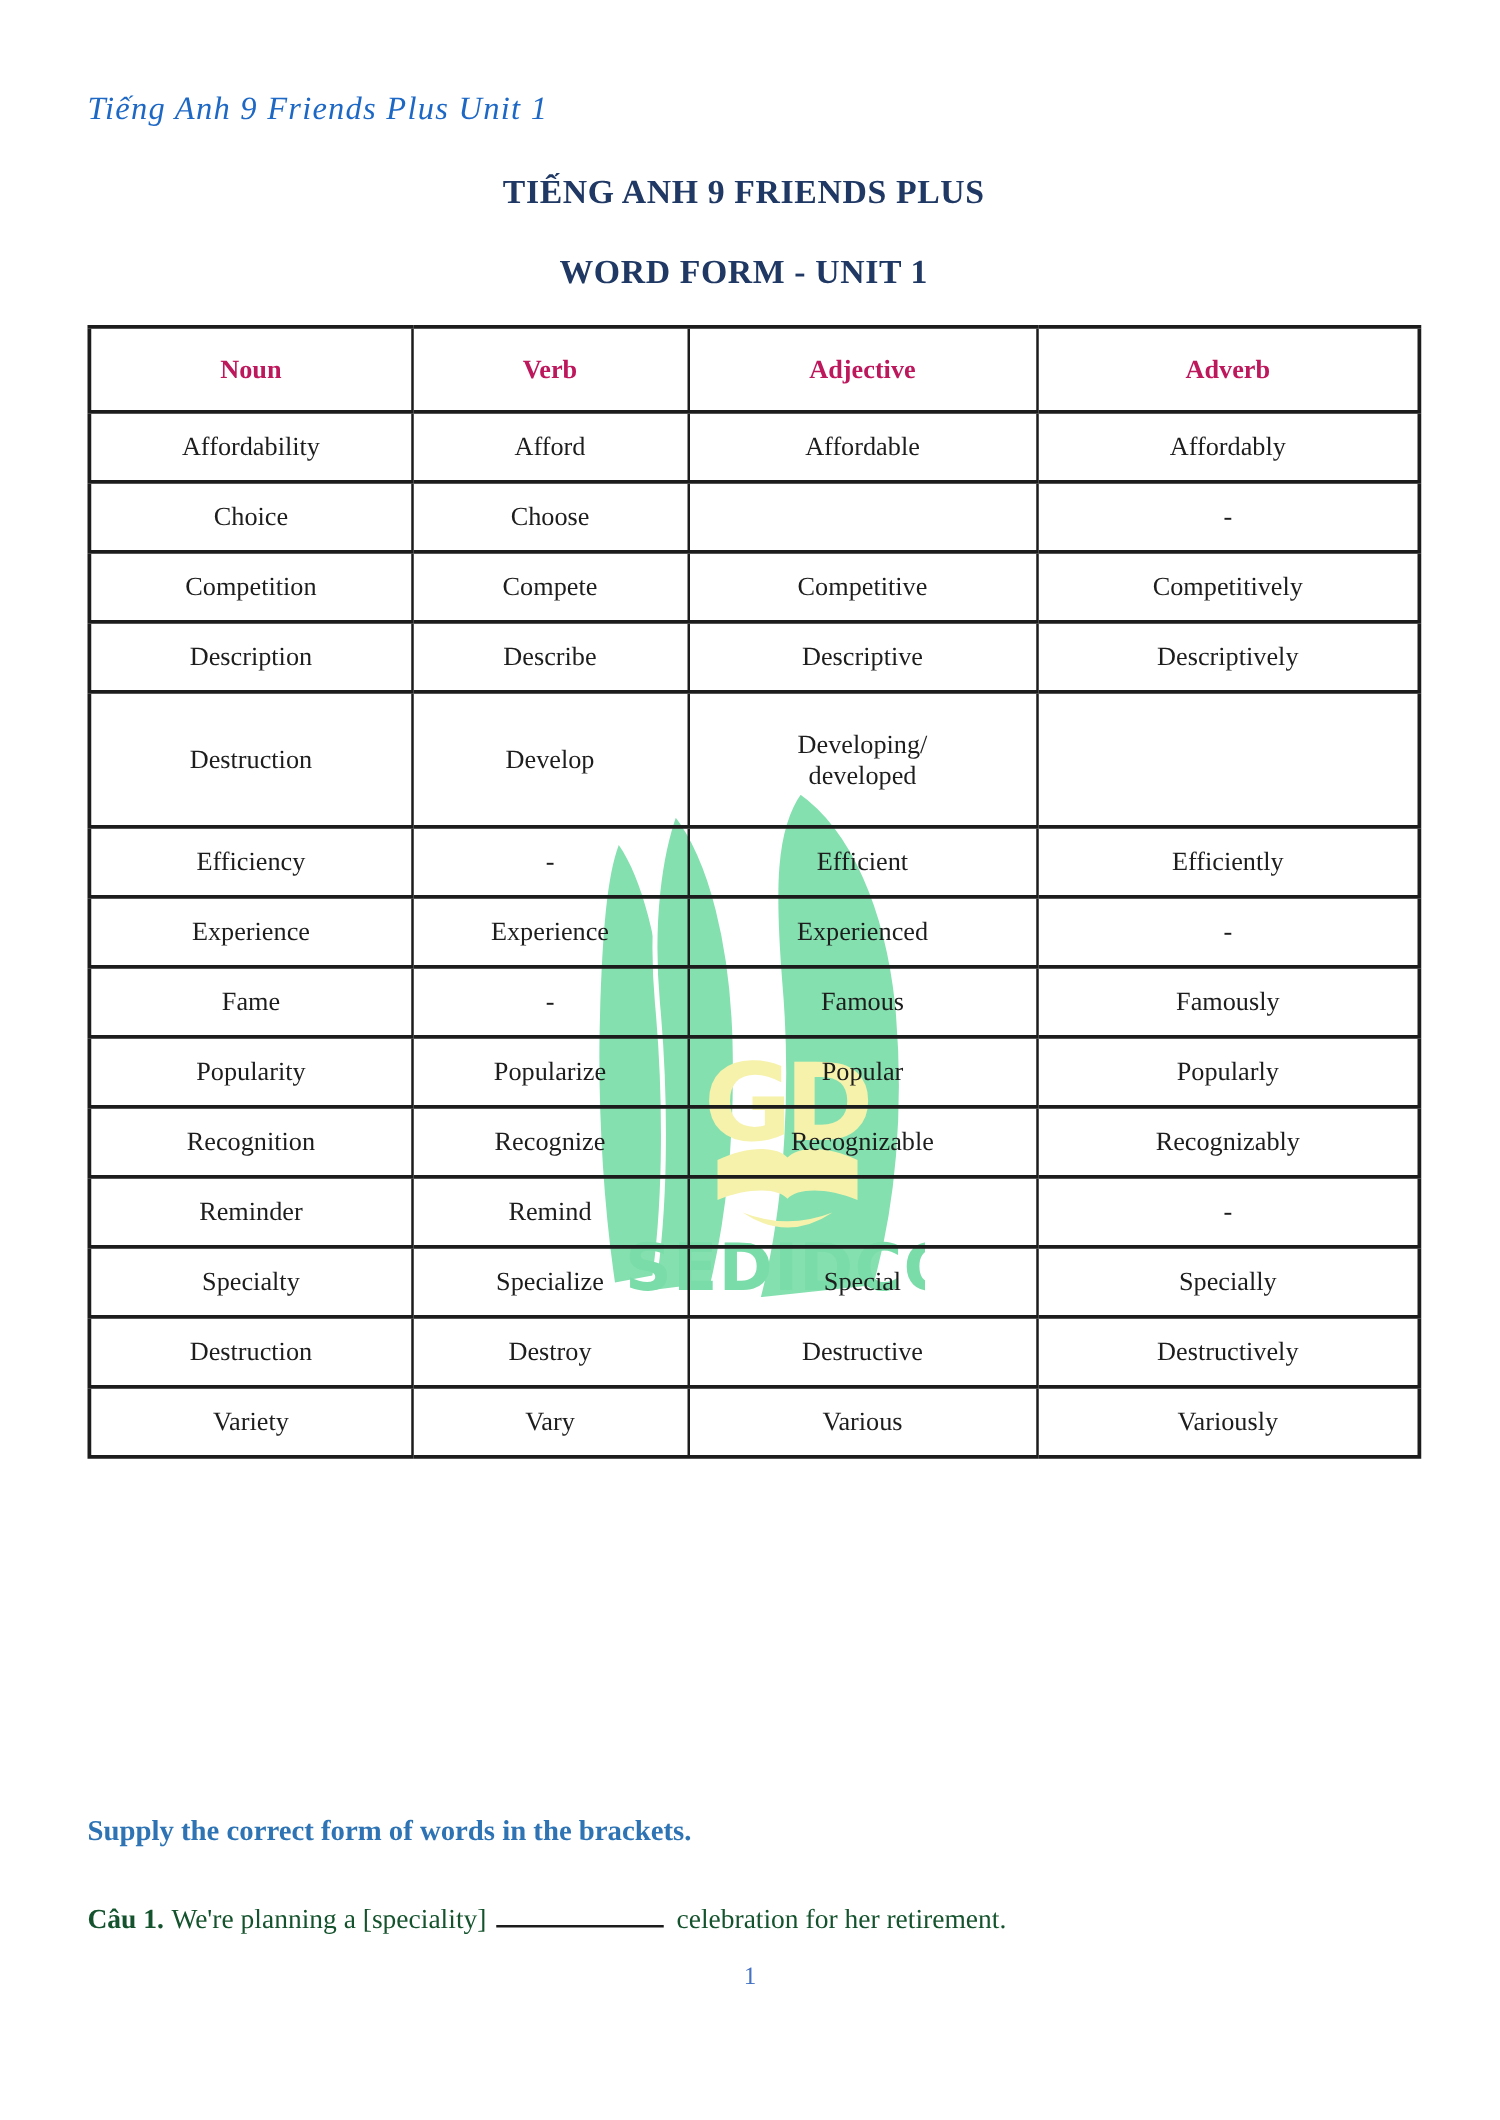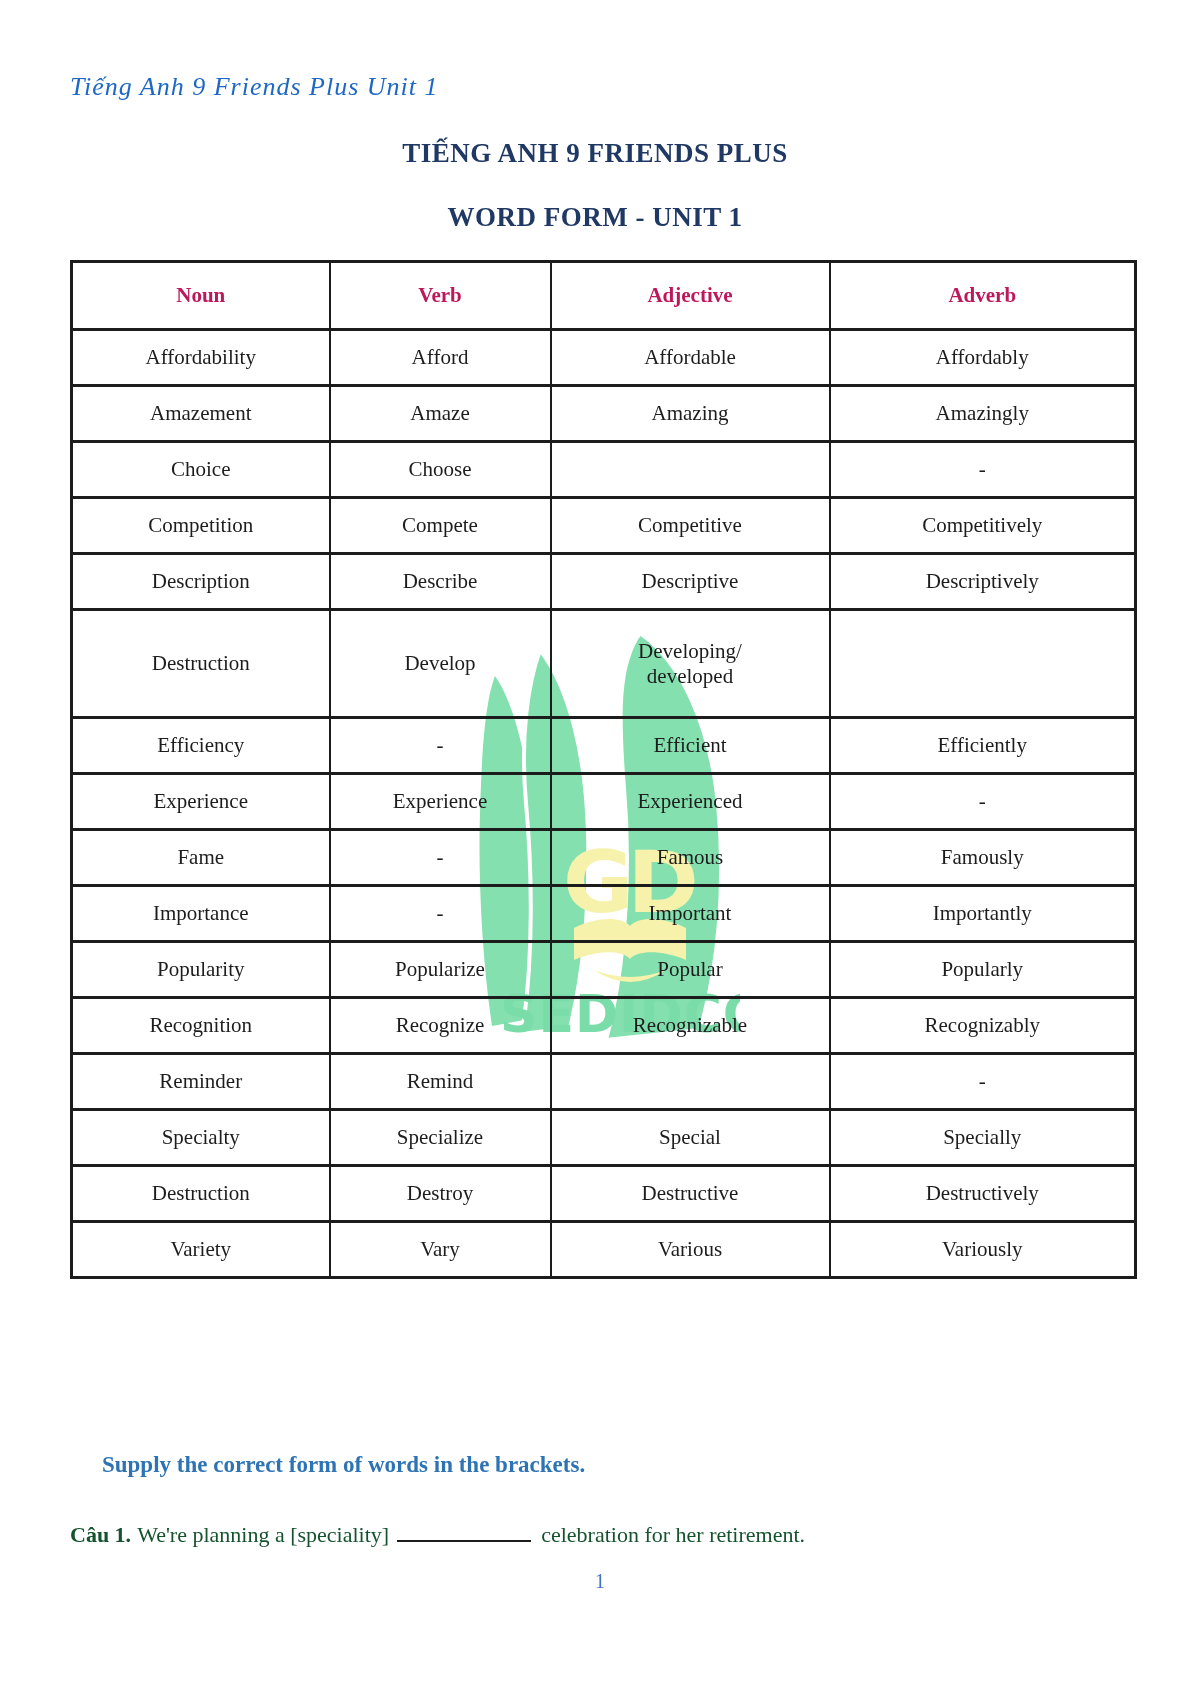--- a/index.html
+++ b/index.html
@@ -42,21 +42,21 @@
     background:transparent;
   }
   table.wf{border:3px solid #1c1c1c;}
   table.wf th{font-weight:bold;color:#be185d;}
   tr.hdr{height:68px;}
   tr.row{height:56px;}
   tr.tall{height:108px;}
 
   .instruction{
     position:absolute;left:70px;top:1452px;
-    font-size:23px;font-weight:bold;color:#2E74B5;margin-left:32px;
+    font-size:23px;font-weight:bold;color:#2E74B5;
   }
   .question{
     position:absolute;left:70px;top:1518px;
     font-size:22px;color:#14532d;
   }
   .q-label{font-weight:bold;margin-right:6px;}
   .blank{
     display:inline-block;width:134px;height:1em;
     border-bottom:2px solid #1c1c1c;
     margin:0 10px 0 8px;vertical-align:baseline;
@@ -103,26 +103,20 @@
       <th>Adjective</th>
       <th>Adverb</th>
     </tr>
     <tr class="row">
       <td>Affordability</td>
       <td>Afford</td>
       <td>Affordable</td>
       <td>Affordably</td>
     </tr>
     <tr class="row">
-      <td>Amazement</td>
-      <td>Amaze</td>
-      <td>Amazing</td>
-      <td>Amazingly</td>
-    </tr>
-    <tr class="row">
       <td>Choice</td>
       <td>Choose</td>
       <td></td>
       <td>-</td>
     </tr>
     <tr class="row">
       <td>Competition</td>
       <td>Compete</td>
       <td>Competitive</td>
       <td>Competitively</td>
@@ -152,26 +146,20 @@
       <td>Experienced</td>
       <td>-</td>
     </tr>
     <tr class="row">
       <td>Fame</td>
       <td>-</td>
       <td>Famous</td>
       <td>Famously</td>
     </tr>
     <tr class="row">
-      <td>Importance</td>
-      <td>-</td>
-      <td>Important</td>
-      <td>Importantly</td>
-    </tr>
-    <tr class="row">
       <td>Popularity</td>
       <td>Popularize</td>
       <td>Popular</td>
       <td>Popularly</td>
     </tr>
     <tr class="row">
       <td>Recognition</td>
       <td>Recognize</td>
       <td>Recognizable</td>
       <td>Recognizably</td>

